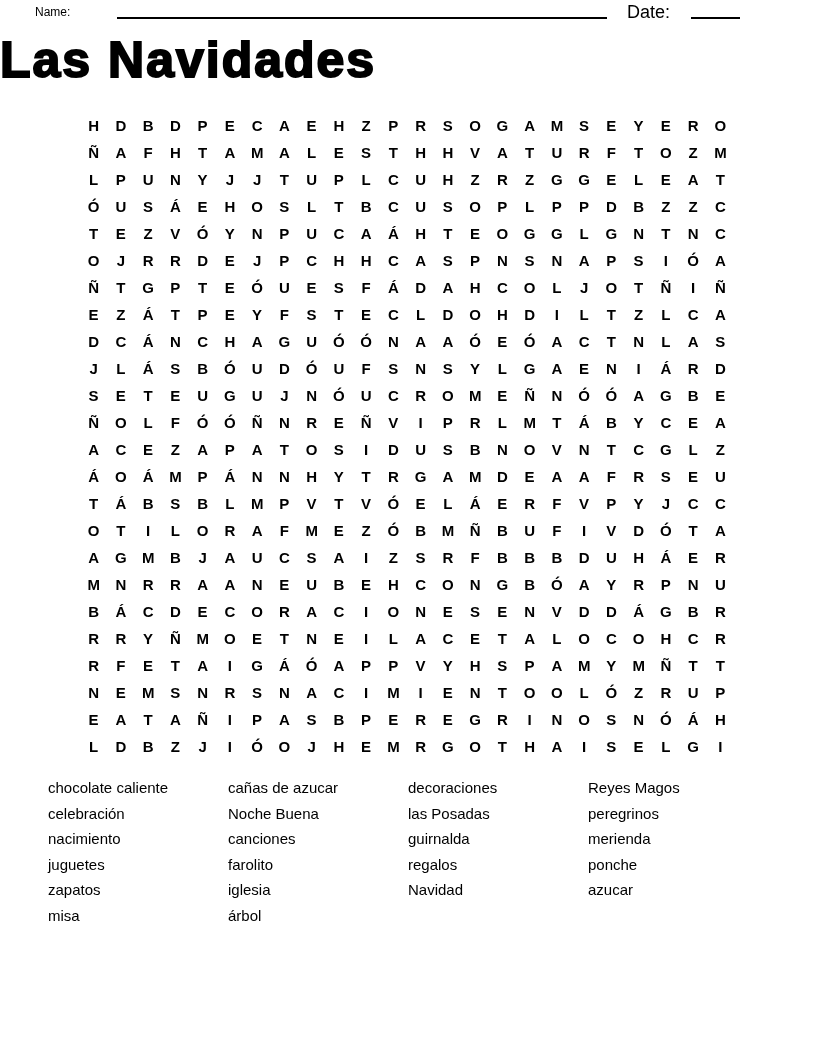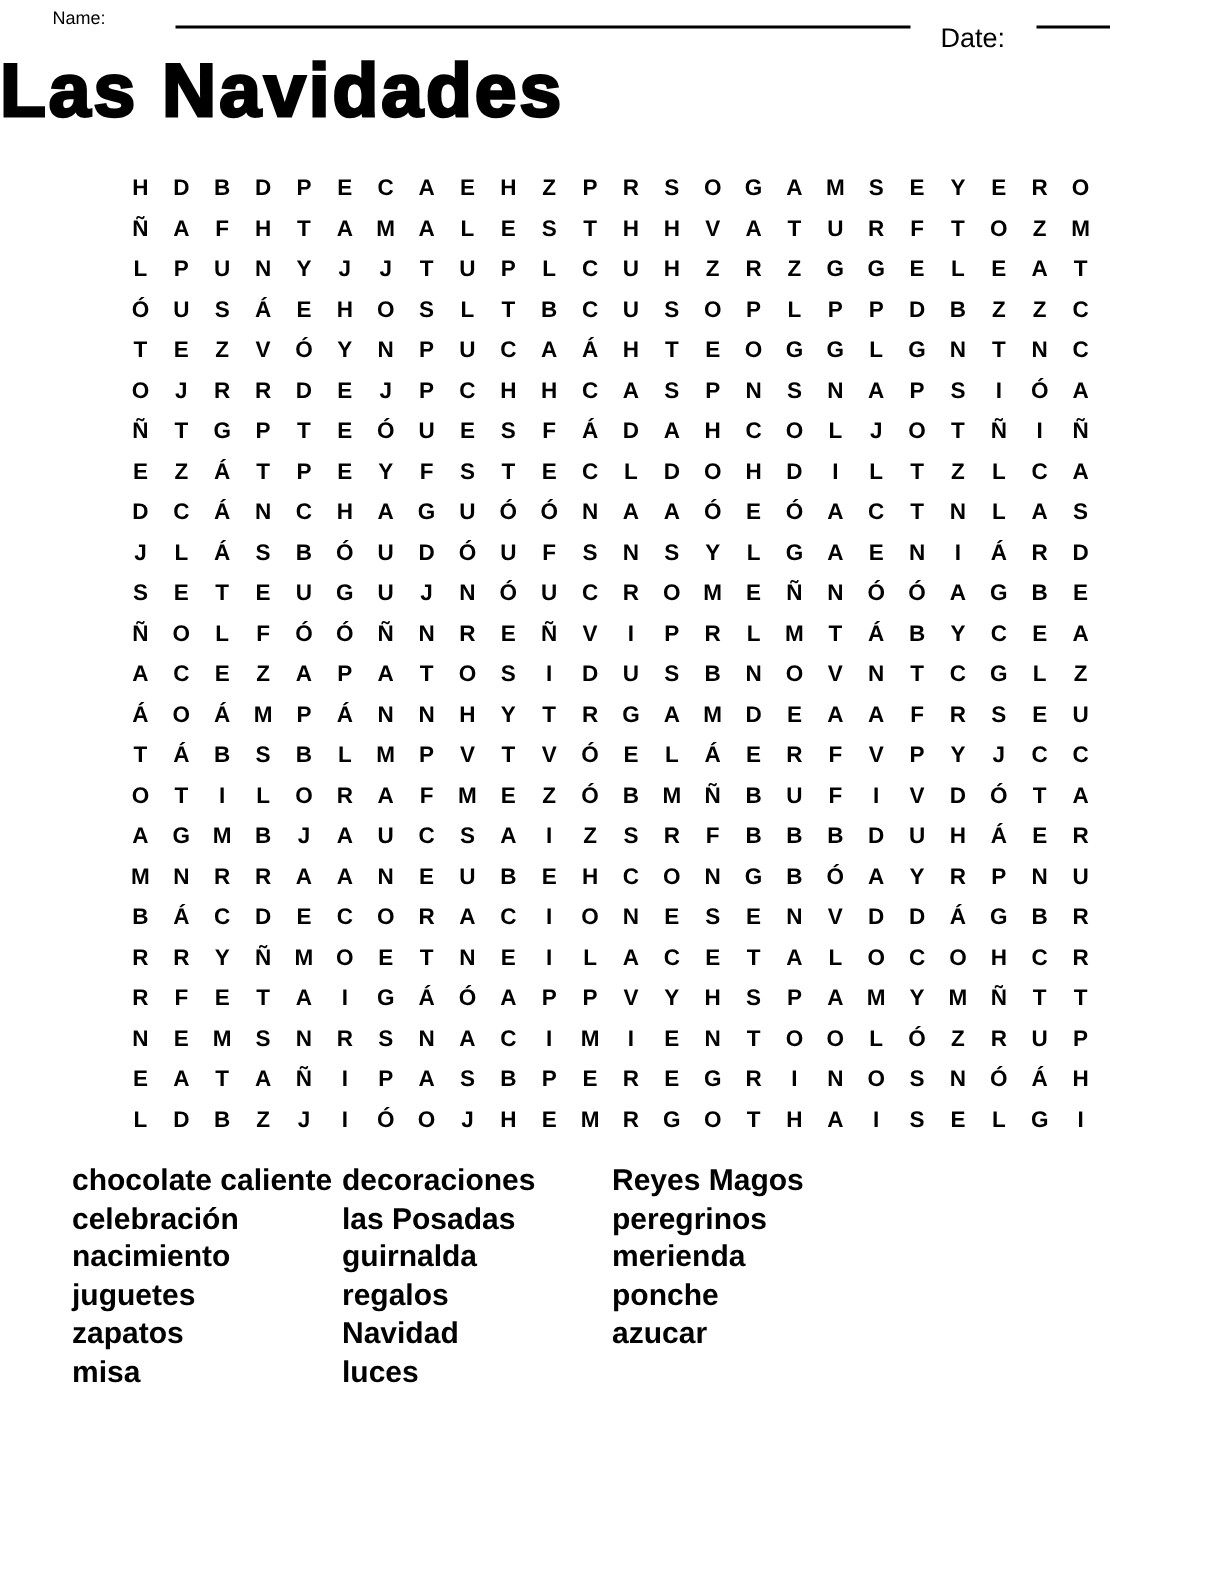--- a/index.html
+++ b/index.html
@@ -14,21 +14,21 @@
   .name-label {
     position: absolute; left: 35px; top: 2px;
     font-size: 12px; line-height: 20px;
   }
   .name-line {
     position: absolute; left: 117px; top: 0;
     width: 490px; height: 19px;
     border-bottom: 2px solid #000000;
   }
   .date-label {
-    position: absolute; left: 627px; top: 15px;
+    position: absolute; left: 627px; top: 2px;
     font-size: 18px; line-height: 20px;
   }
   .date-line {
     position: absolute; left: 691px; top: 0;
     width: 49px; height: 19px;
     border-bottom: 2px solid #000000;
   }
   .title {
     position: absolute; left: 0; top: 34px; width: 100%;
     text-align: left;
@@ -47,22 +47,22 @@
     line-height: 27px;
     font-size: 15px;
     font-weight: bold;
   }
   .words {
     position: absolute; left: 48px; top: 775px;
     display: flex;
   }
   .word-col { width: 180px; }
   .word-item {
-    font-size: 20px;
-    font-weight: bold;
+    font-size: 15px;
+    font-weight: normal;
     line-height: 25.5px;
     white-space: nowrap;
   }
 </style>
 </head>
 <body>
 
 <div class="page">
   <div class="name-label">Name:</div>
   <div class="name-line"></div>
@@ -701,26 +701,33 @@
   <div class="words">
       <div class="word-col">
         <div class="word-item">chocolate caliente</div>
         <div class="word-item">celebración</div>
         <div class="word-item">nacimiento</div>
         <div class="word-item">juguetes</div>
         <div class="word-item">zapatos</div>
         <div class="word-item">misa</div>
       </div>
       <div class="word-col">
+        <div class="word-item">cañas de azucar</div>
+        <div class="word-item">Noche Buena</div>
+        <div class="word-item">canciones</div>
+        <div class="word-item">farolito</div>
+        <div class="word-item">iglesia</div>
+        <div class="word-item">árbol</div>
+      </div>
+      <div class="word-col">
         <div class="word-item">decoraciones</div>
         <div class="word-item">las Posadas</div>
         <div class="word-item">guirnalda</div>
         <div class="word-item">regalos</div>
         <div class="word-item">Navidad</div>
-        <div class="word-item">luces</div>
       </div>
       <div class="word-col">
         <div class="word-item">Reyes Magos</div>
         <div class="word-item">peregrinos</div>
         <div class="word-item">merienda</div>
         <div class="word-item">ponche</div>
         <div class="word-item">azucar</div>
       </div>
     </div>
 </div>

